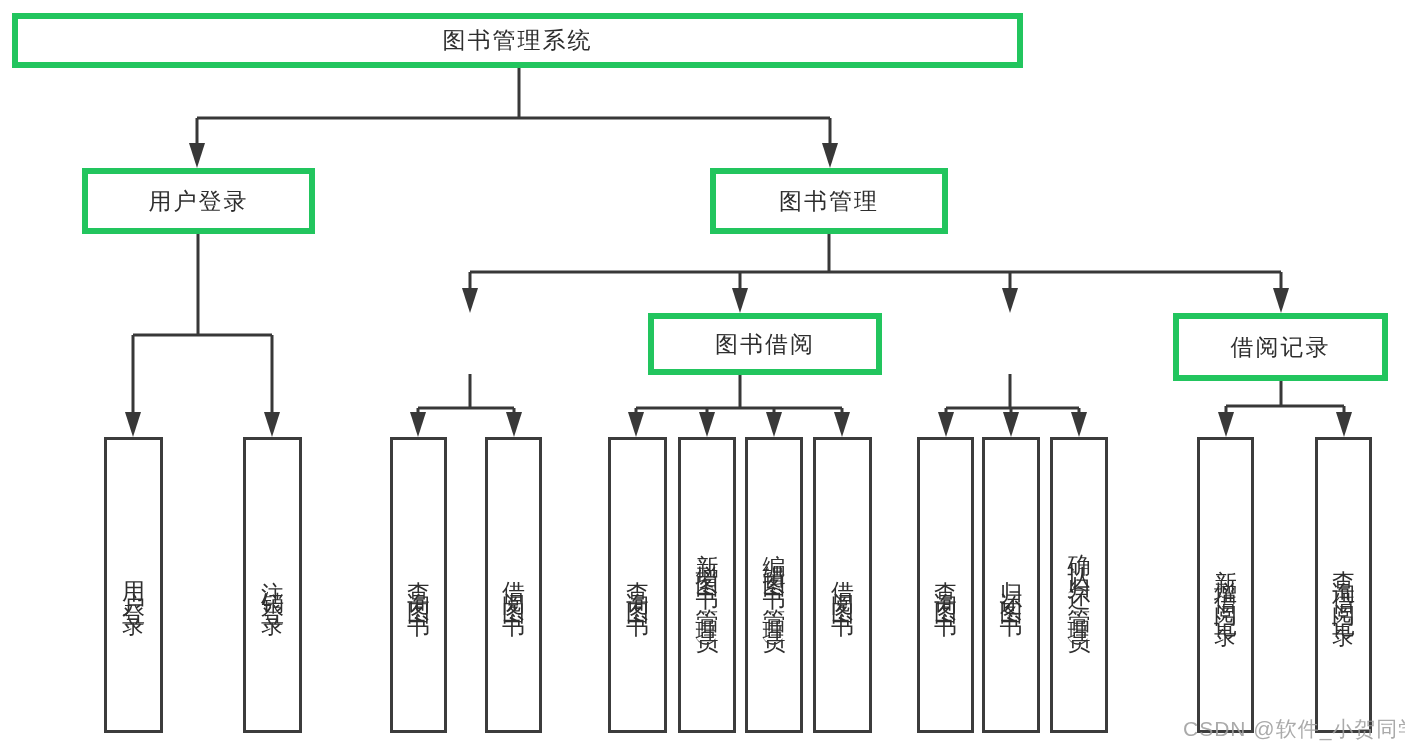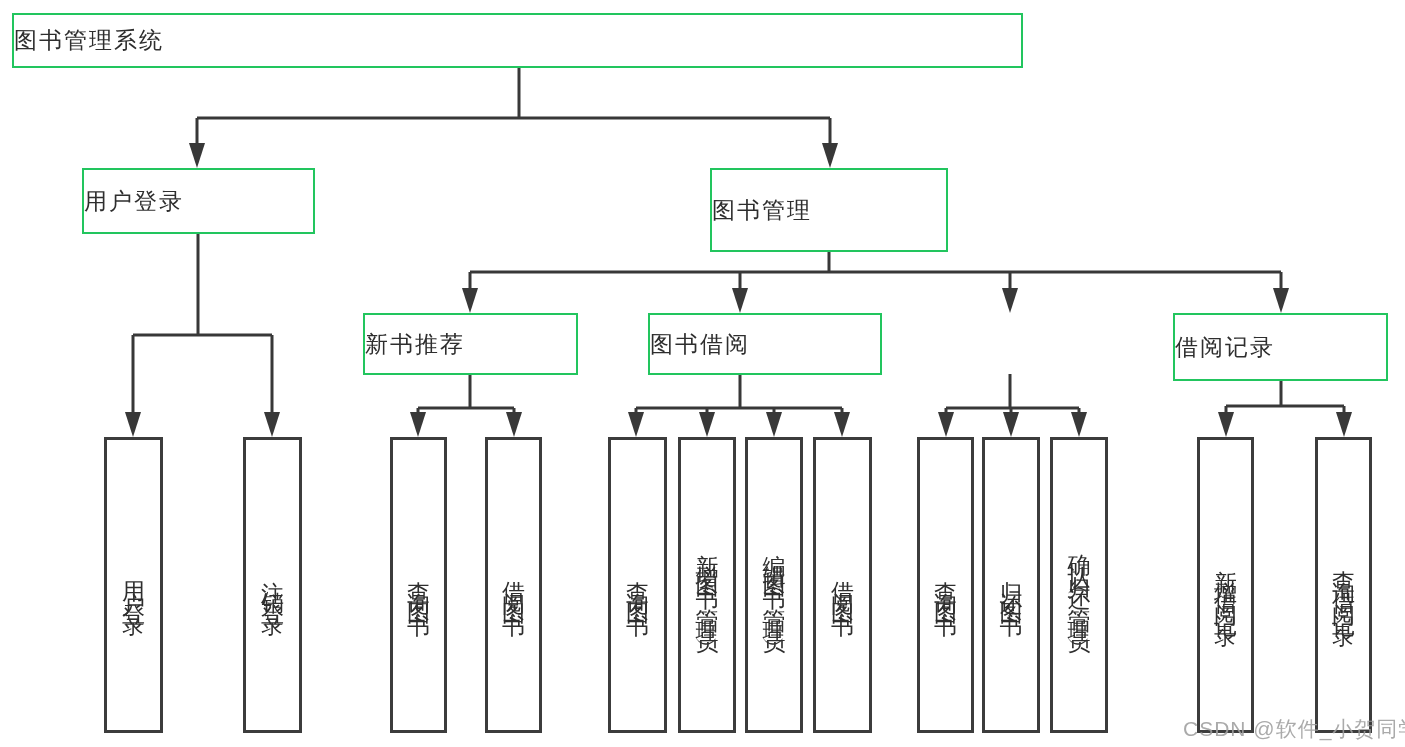--- a/index.html
+++ b/index.html
@@ -7,23 +7,23 @@
     position:relative;
     width:1405px;height:747px;
     background:#ffffff;
     overflow:hidden;
     font-family:"Liberation Sans", sans-serif;
   }
   #connectors{position:absolute;left:0;top:0;width:1405px;height:747px;z-index:1;}
   .hbox{
     position:absolute;
     box-sizing:border-box;
-    border:2px solid #22c55e;
+    border:6px solid #22c55e;
     background:#ffffff;
-    display:flex;align-items:center;
+    display:flex;align-items:center;justify-content:center;
     z-index:2;
   }
   .hbox span{
     font-size:23px;color:#2e2e2e;letter-spacing:2px;line-height:1;
     white-space:nowrap;
   }
   .leaf{
     position:absolute;
     top:437px;height:296px;
     box-sizing:border-box;
@@ -88,27 +88,24 @@
     </g>
   </svg>
 
   <div class="hbox" style="left:12px;top:13px;width:1011px;height:55px">
     <span>图书管理系统</span>
   </div>
 
   <div class="hbox" style="left:82px;top:168px;width:233px;height:66px">
     <span>用户登录</span>
   </div>
-  <div class="hbox" style="left:710px;top:168px;width:238px;height:84px">
+  <div class="hbox" style="left:710px;top:168px;width:238px;height:66px">
     <span>图书管理</span>
   </div>
 
-  <div class="hbox" style="left:363px;top:313px;width:215px;height:62px">
-    <span>新书推荐</span>
-  </div>
   <div class="hbox" style="left:648px;top:313px;width:234px;height:62px">
     <span>图书借阅</span>
   </div>
   <div class="hbox" style="left:1173px;top:313px;width:215px;height:68px">
     <span>借阅记录</span>
   </div>
 
   <div class="leaf" style="left:104px;width:59px">
     <span class="vtext">用户登录</span>
   </div>

